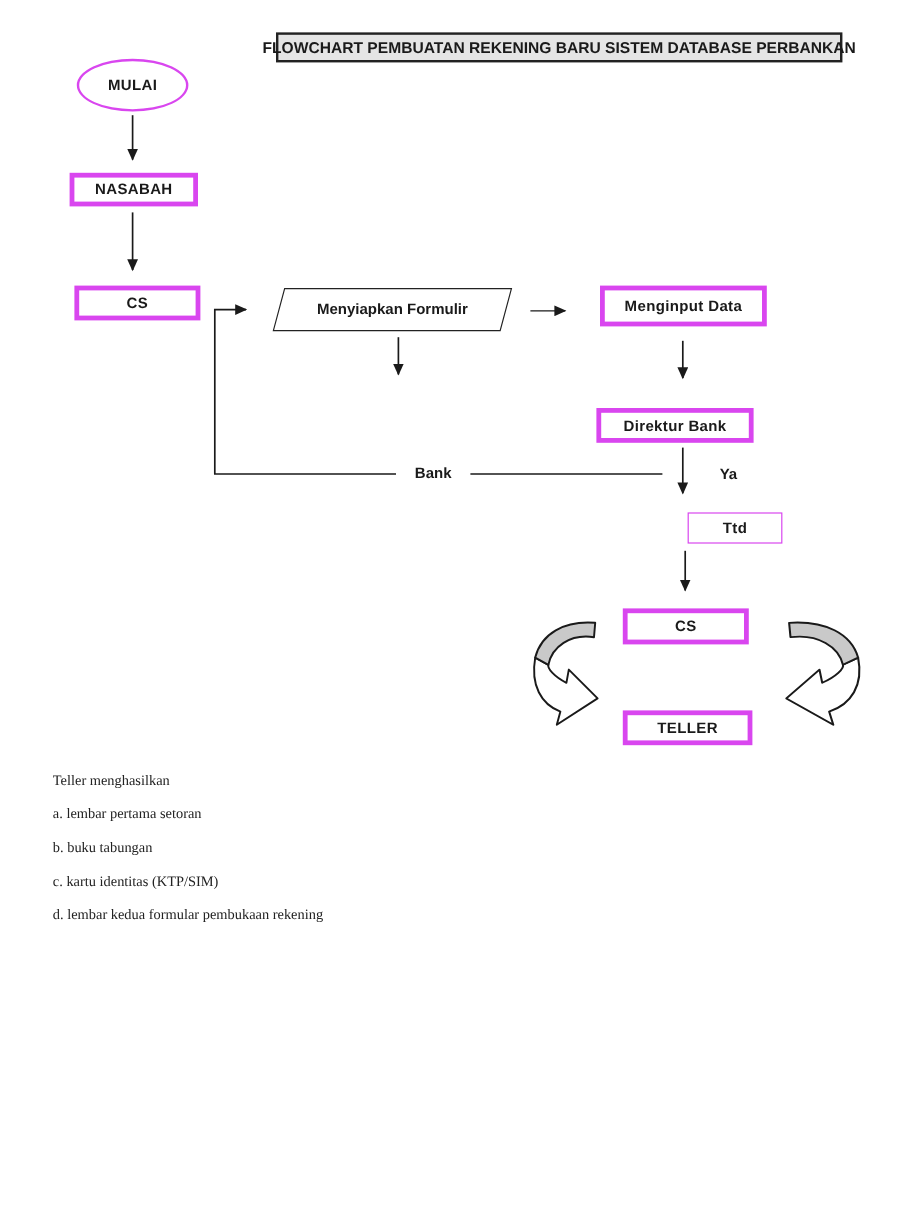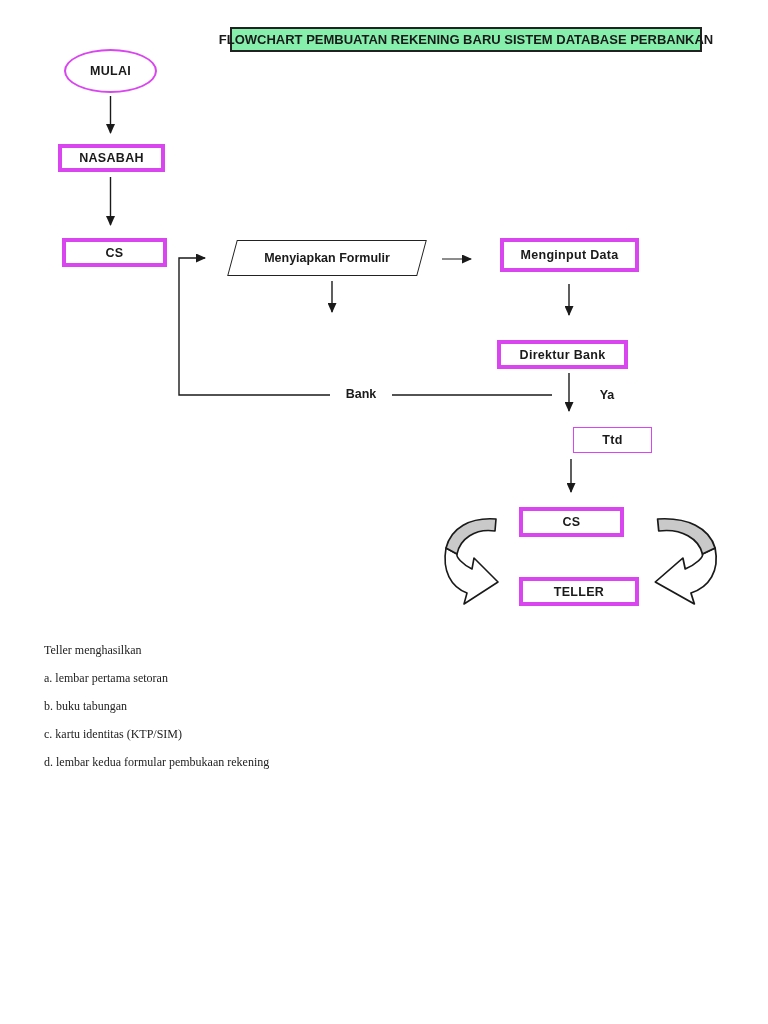--- a/index.html
+++ b/index.html
@@ -4,21 +4,21 @@
 <style>
   html,body{margin:0;padding:0;background:#ffffff;}
   .page{position:relative;width:768px;height:1024px;background:#ffffff;overflow:hidden;
         font-family:"Liberation Sans",sans-serif;color:#1a1a1a;}
   .node{position:absolute;background:#ffffff;border:4px solid #d946ef;
         display:flex;align-items:center;justify-content:center;
         font-weight:bold;font-size:12.5px;letter-spacing:.3px;box-sizing:border-box;}
   .ellipse{border-radius:50%;border-width:2px;}
   .thin-border{border-width:1.5px;}
   .title-box{position:absolute;left:230px;top:27px;width:472px;height:25px;
-        border:2px solid #222;background:#86efac;display:flex;align-items:center;justify-content:center;
+        border:2px solid #222;background:#e5e5e5;display:flex;align-items:center;justify-content:center;
         font-weight:bold;font-size:13px;white-space:nowrap;box-sizing:border-box;}
   .para{position:absolute;}
   .para-bg{position:absolute;inset:0;background:#fff;border:1.8px solid #222;
         transform:skewX(-15deg);box-sizing:border-box;}
   .para-text{position:absolute;inset:2px;overflow:hidden;text-align:center;
         font-weight:bold;font-size:12.5px;}
   .para-text .l1{display:block;line-height:19px;margin-top:7px;}
   .para-text .l2{display:block;line-height:19px;margin-top:4px;}
   .flow-label{position:absolute;font-weight:bold;font-size:12.5px;text-align:center;
         background:#fff;padding:0 4px;}
@@ -97,21 +97,21 @@
   <div class="flow-label" style="left:585px;top:388px;width:36px;">Ya</div>
 
   <div class="node thin-border" style="left:533px;top:427px;width:79px;height:26px;margin-left:40px;">
     <span>Ttd</span>
   </div>
 
   <div class="node" style="left:519px;top:507px;width:105px;height:30px;">
     <span>CS</span>
   </div>
 
-  <div class="node" style="left:519px;top:577px;width:120px;height:29px;">
+  <div class="node" style="left:519px;top:592px;width:108px;height:29px;">
     <span>TELLER</span>
   </div>
 
   <div class="notes">
     <div class="notes-heading">Teller menghasilkan</div>
     <div class="note-item">a. lembar pertama setoran</div>
     <div class="note-item">b. buku tabungan</div>
     <div class="note-item">c. kartu identitas (KTP/SIM)</div>
     <div class="note-item">d. lembar kedua formular pembukaan rekening</div>
   </div>

